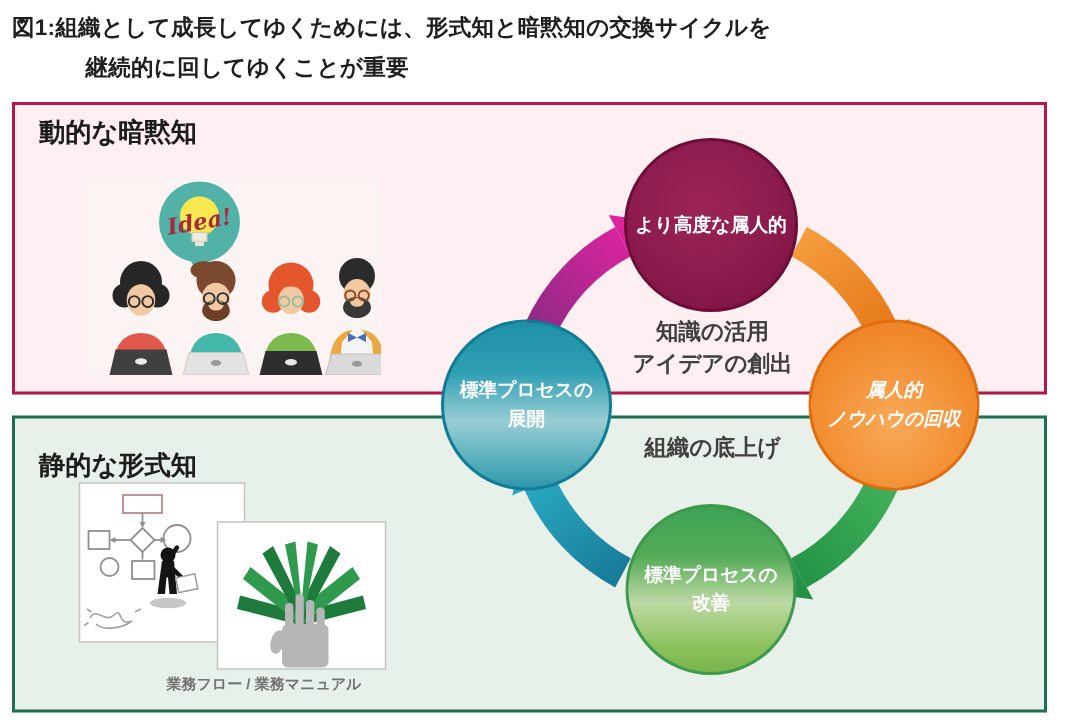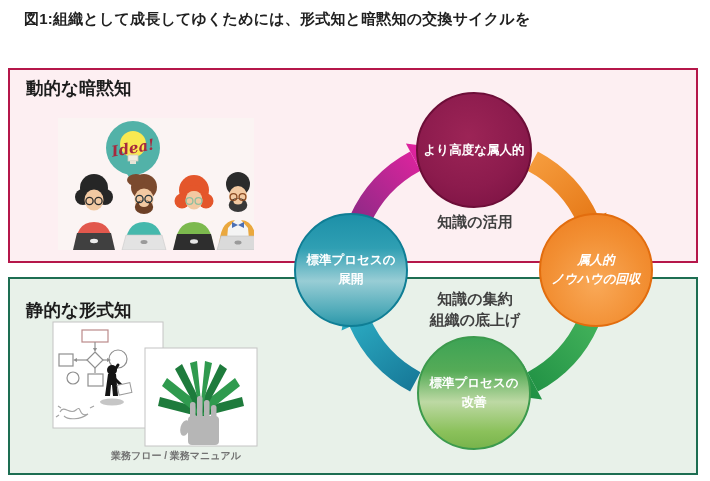--- a/index.html
+++ b/index.html
@@ -1,19 +1,19 @@
 <!DOCTYPE html>
 <html><head>
 <meta charset="utf-8">
 <style>
   html,body{margin:0;padding:0;background:#ffffff;}
   #page{position:relative;width:710px;height:481px;background:#ffffff;overflow:hidden;
         font-family:"Liberation Sans",sans-serif;}
   
-  .title{position:absolute;left:24px;top:5px;font-size:15px;font-weight:bold;color:#1f1f1f;
+  .title{position:absolute;left:8px;top:5px;font-size:15px;font-weight:bold;color:#1f1f1f;
          line-height:27px;letter-spacing:0.2px;}
   .title .l2{padding-left:49px;}
   
   .box{position:absolute;left:8px;width:686px;border:2px solid;box-sizing:content-box;}
   .box-tacit{top:68px;height:191px;background:#fdeff2;border-color:#b5174a;}
   .box-explicit{top:277px;height:194px;background:#e8f1e9;border-color:#1d6e52;}
   .box-label{position:absolute;font-size:17.5px;font-weight:bold;color:#1c1c1c;}
   .label-tacit{left:26px;top:76px;}
   .label-explicit{left:26px;top:286px;margin-top:12px;}
   
@@ -43,20 +43,21 @@
   .ann-top{left:390px;top:211px;}
   .ann-bottom{left:390px;top:288px;}
 </style>
 </head>
 <body>
 
 <div id="page">
 
   <div class="title">
     <div class="l1">図1:組織として成長してゆくためには、形式知と暗黙知の交換サイクルを</div>
+    <div class="l2">継続的に回してゆくことが重要</div>
   </div>
 
   <div class="box box-tacit"></div>
   <div class="box-label label-tacit">動的な暗黙知</div>
 
   <div class="box box-explicit"></div>
   <div class="box-label label-explicit">静的な形式知</div>
 
   <svg class="people-illu" viewBox="0 0 196 132">
     <rect x="0" y="0" width="196" height="132" fill="#fbf4f3"></rect>
@@ -233,19 +234,19 @@
     <div>標準プロセスの</div>
     <div>改善</div>
   </div>
   <div class="node node-deploy">
     <div>標準プロセスの</div>
     <div>展開</div>
   </div>
 
   <div class="ann ann-top">
     <div>知識の活用</div>
+    <div>アイデアの創出</div>
   </div>
   <div class="ann ann-bottom">
-    <div>知識の集約</div>
     <div>組織の底上げ</div>
   </div>
 
 </div>
 
 </body></html>

